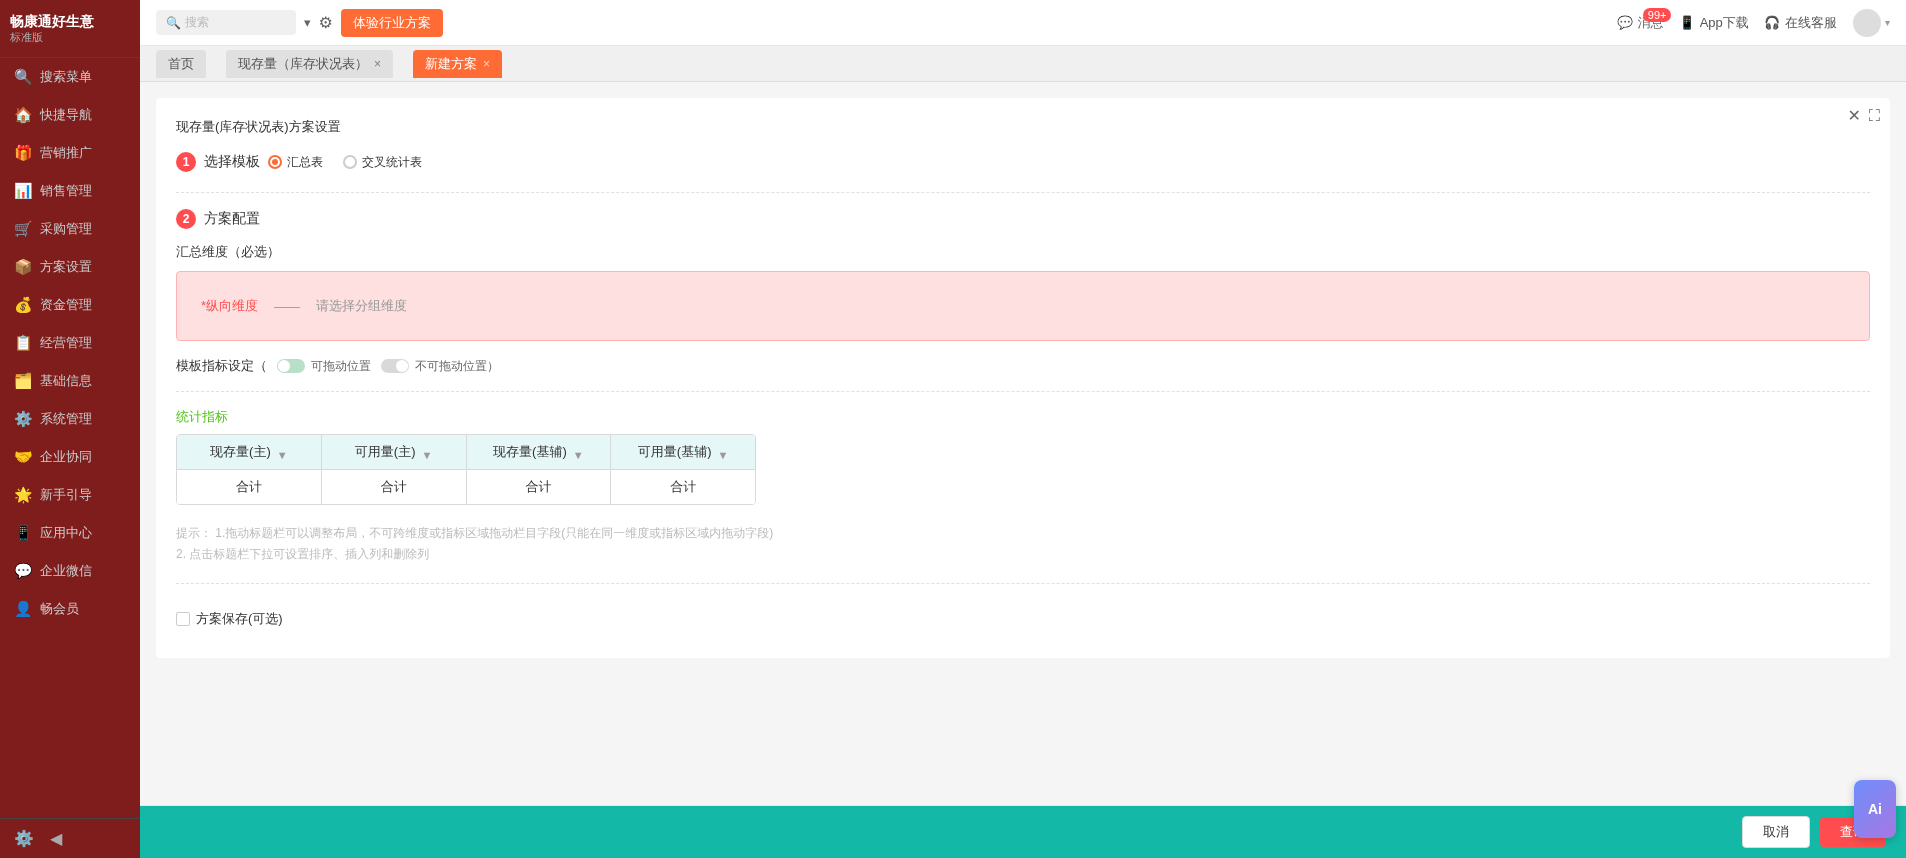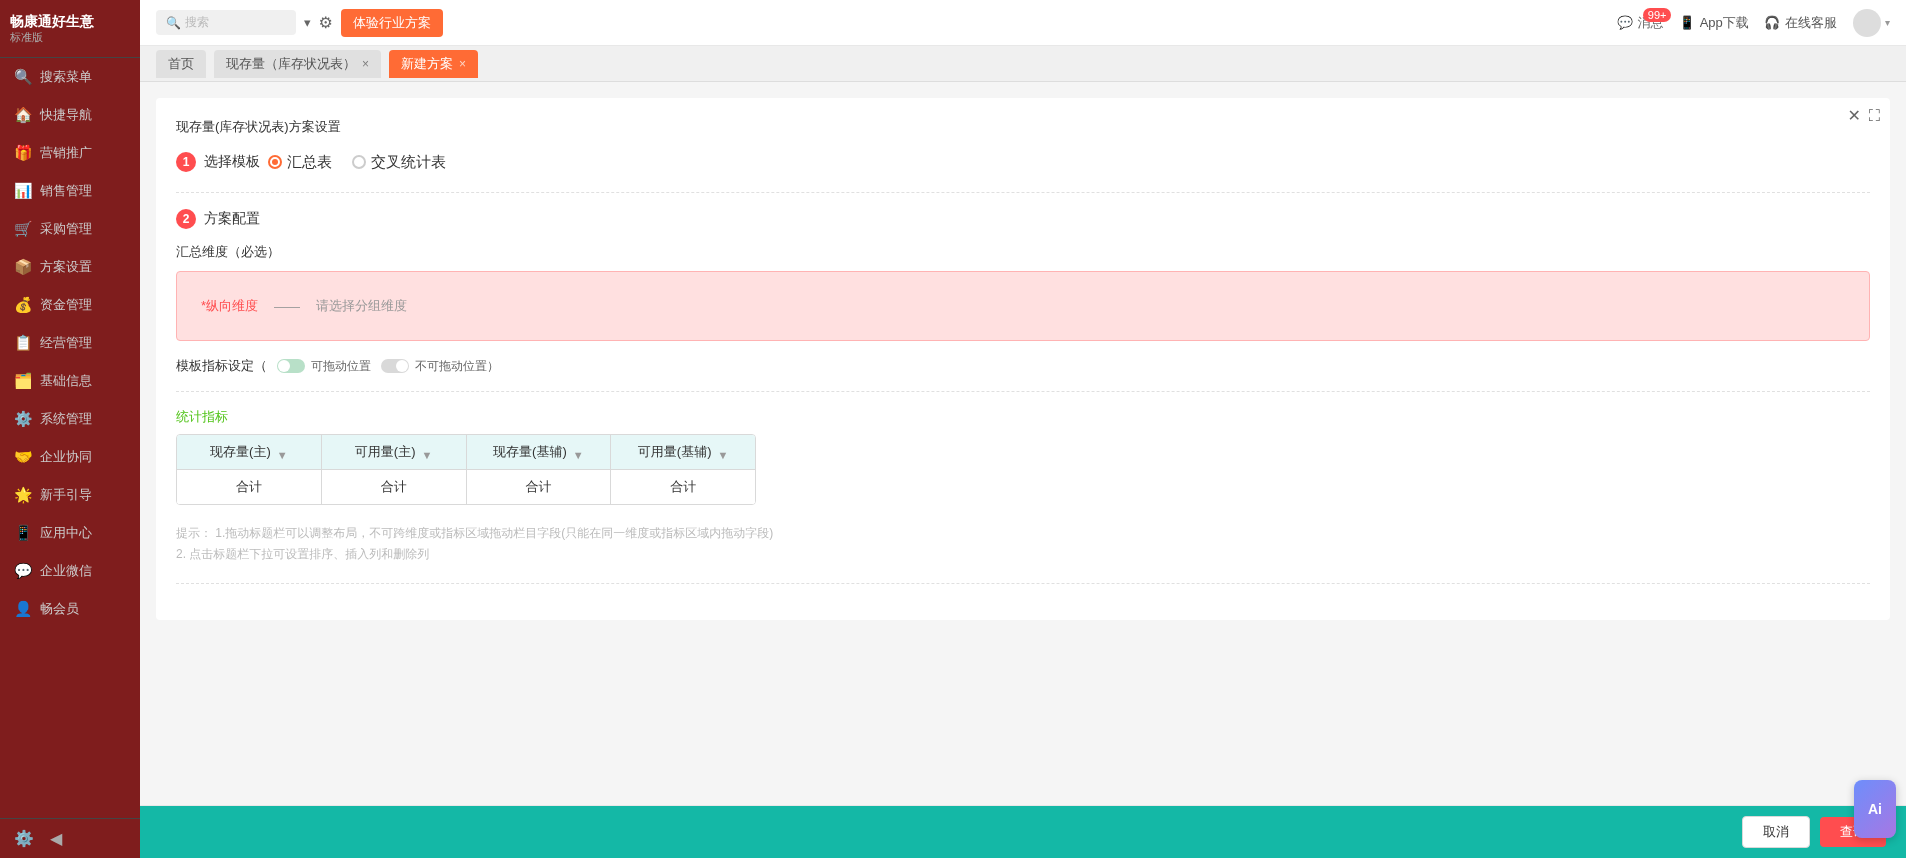--- a/index.html
+++ b/index.html
@@ -158,21 +158,21 @@
     }
 
     
     .tabs-bar {
       background: #f0f0f0;
       display: flex;
       align-items: center;
       padding: 0 16px;
       height: 36px;
       border-bottom: 1px solid #ddd;
-      gap: 8px;
+      gap: 20px;
       flex-shrink: 0;
     }
     .tab-item {
       display: flex;
       align-items: center;
       gap: 6px;
       padding: 0 12px;
       height: 28px;
       border-radius: 4px 4px 0 0;
       cursor: pointer;
@@ -247,21 +247,21 @@
     }
     .section-label {
       font-size: 14px;
       color: #333;
       font-weight: 500;
     }
     .radio-group {
       display: flex;
       align-items: center;
       gap: 20px;
-      font-size: 15px;
+      font-size: 12px;
       color: #333;
     }
     .radio-item {
       display: flex;
       align-items: center;
       gap: 5px;
       cursor: pointer;
     }
     .radio-dot {
       width: 14px;
@@ -726,20 +726,24 @@
         </div>
 
         <div class="tips-section">
           <p>提示：   1.拖动标题栏可以调整布局，不可跨维度或指标区域拖动栏目字段(只能在同一维度或指标区域内拖动字段)</p>
           <p>   2. 点击标题栏下拉可设置排序、插入列和删除列</p>
         </div>
       </div>
 
       <hr class="divider">
 
+      <div class="save-option">
+        <div class="checkbox"></div>
+        <span>方案保存(可选)</span>
+      </div>
 
     </div>
   </div>
 
   <div class="action-bar">
     <button class="btn-cancel">取消</button>
     <button class="btn-query">查询</button>
   </div>
 
 </div>

